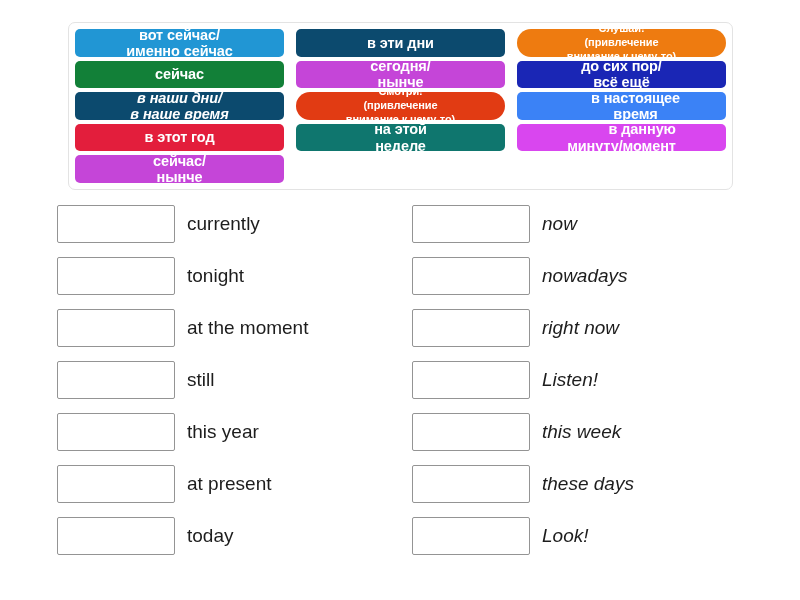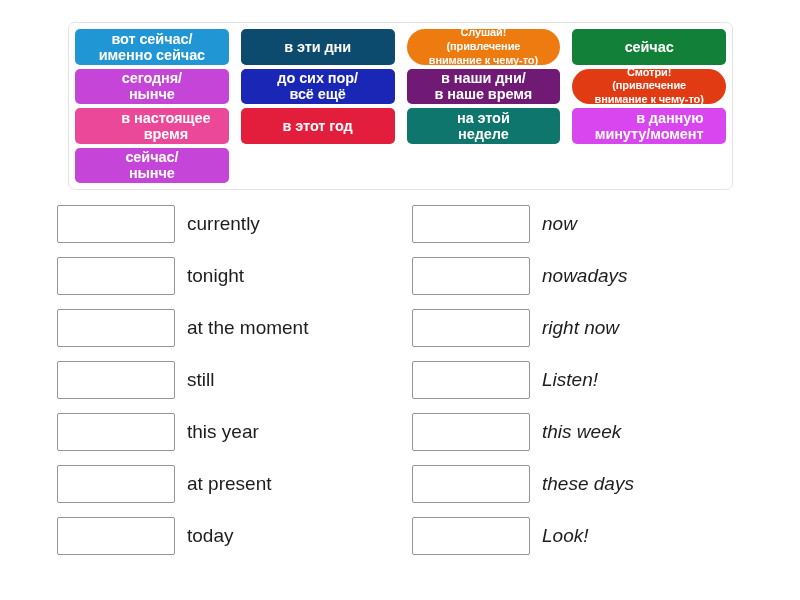--- a/index.html
+++ b/index.html
@@ -24,21 +24,21 @@
     width: 665px;
     height: 168px;
     box-sizing: border-box;
     background: #ffffff;
     border: 1px solid #e3e3e3;
     border-radius: 7px;
     padding: 6px 6px;
   }
   .tile-grid {
     display: grid;
-    grid-template-columns: repeat(4, 1fr);
+    grid-template-columns: repeat(3, 1fr);
     grid-auto-rows: 1fr;
     gap: 4px 12px;
     width: 100%;
     height: 100%;
   }
   .tile {
     border-radius: 5px;
     color: #ffffff;
     display: flex;
     align-items: center;
@@ -108,26 +108,26 @@
 именно сейчас</div>
     <div class="tile sz-normal" style="background: #0c4a6e;">в эти дни</div>
     <div class="tile sz-small" style="background: rgb(238, 123, 16);">Слушай!
 (привлечение
 внимание к чему-то)</div>
     <div class="tile sz-normal" style="background: rgb(18, 128, 56); text-align: right;">сейчас</div>
     <div class="tile sz-normal" style="background: rgb(197, 69, 216);">сегодня/
 нынче</div>
     <div class="tile sz-normal" style="background: rgb(26, 38, 181);">до сих пор/
 всё ещё</div>
-    <div class="tile sz-normal" style="background: #701a75;">в наши дни/
+    <div class="tile sz-normal" style="background: #0c4a6e; font-style: italic;">в наши дни/
 в наше время</div>
     <div class="tile sz-small" style="background: rgb(225, 59, 19);">Смотри!
 (привлечение
 внимание к чему-то)</div>
-    <div class="tile sz-normal" style="background: #ec4899; padding-left: 32px;">в настоящее
+    <div class="tile sz-normal" style="background: #3b82f6; padding-left: 32px;">в настоящее
 время</div>
     <div class="tile sz-normal" style="background: rgb(227, 30, 60);">в этот год</div>
     <div class="tile sz-normal" style="background: #0f766e;">на этой
 неделе</div>
     <div class="tile sz-normal" style="background: #d946ef; text-align: right;">в данную
 минуту/момент</div>
     <div class="tile sz-normal" style="background: rgb(197, 69, 216);">сейчас/
 нынче</div>
     <div class="tile empty sz-normal"></div>
   </div>

